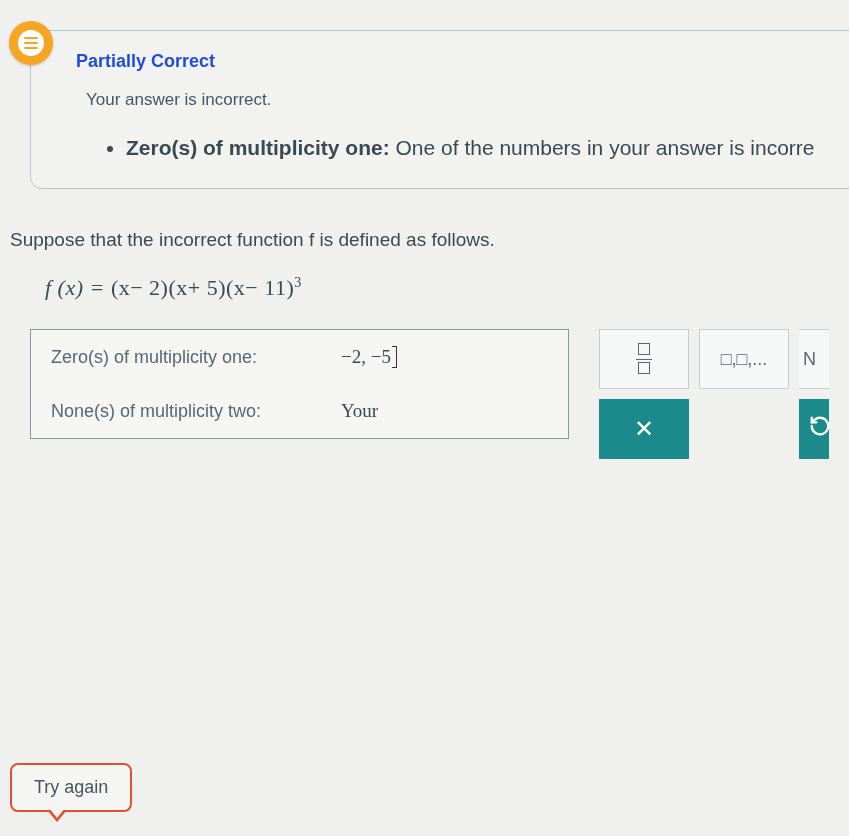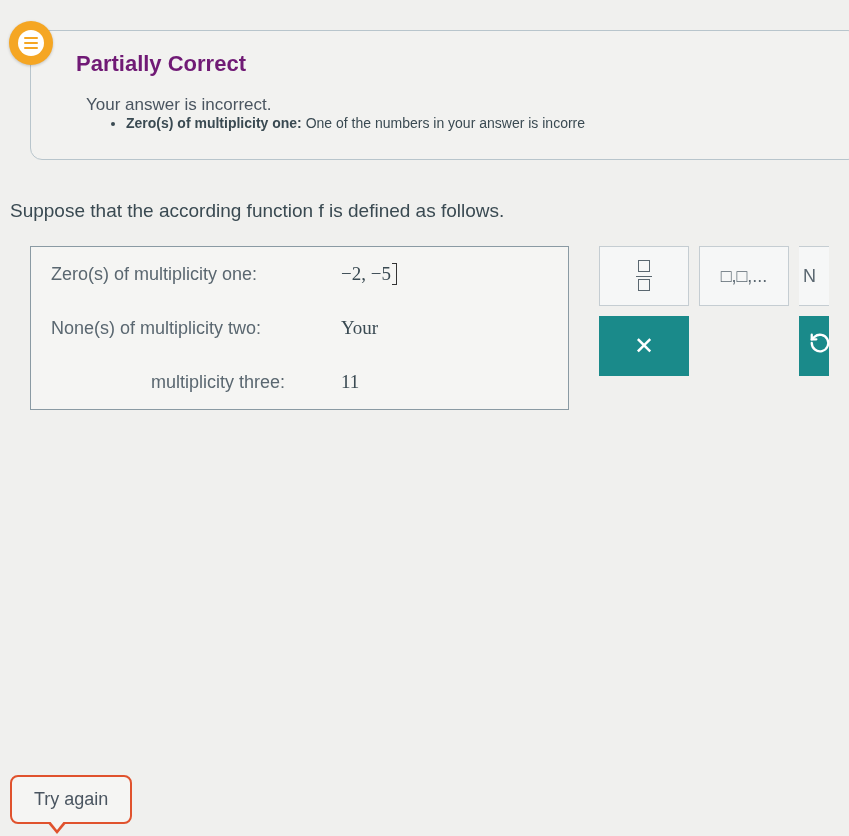--- a/index.html
+++ b/index.html
@@ -48,35 +48,35 @@
       flex-direction: column;
       gap: 3px;
     }
     .badge-lines span {
       width: 14px;
       height: 2px;
       background: #f5a623;
       border-radius: 1px;
     }
     .feedback-title {
-      font-size: 22px;
+      font-size: 18px;
       font-weight: 600;
-      color: #701a75;
+      color: #1d4ed8;
       margin-bottom: 18px;
     }
     .feedback-sub {
       font-size: 17px;
       color: #4a5560;
-      margin-bottom: 0;
+      margin-bottom: 26px;
       margin-left: 10px;
     }
     .feedback-list {
       list-style: disc;
       margin-left: 50px;
-      font-size: 14px;
+      font-size: 21px;
       color: #3a4a52;
       font-weight: 600;
     }
     .feedback-list li span { font-weight: 400; }
 
     .problem {
       margin: 40px 0 0 0;
       padding: 0 10px;
     }
     .problem-p {
@@ -182,21 +182,21 @@
     .box-glyph {
       display: inline-block;
       width: 12px;
       height: 12px;
       border: 1.5px solid #5a6770;
     }
 
     .try-again-wrap {
       position: absolute;
       left: 10px;
-      bottom: 12px;
+      bottom: 24px;
     }
     .try-again {
       border: 2px solid #e0522d;
       border-radius: 8px;
       background: #f5f5f3;
       padding: 12px 22px;
       font-size: 18px;
       color: #4a5560;
       position: relative;
       cursor: pointer;
@@ -239,35 +239,35 @@
   <div class="feedback-title">Partially Correct</div>
   <div class="feedback-sub">Your answer is incorrect.</div>
   <ul class="feedback-list">
     <li>
       <strong>Zero(s) of multiplicity one:</strong><span> One of the numbers in your answer is incorre</span>
     </li>
   </ul>
 </div>
 
 <div class="problem">
-  <p class="problem-p">Suppose that the according function f is defined as follows.</p>
+  <p class="problem-p">Suppose that the incorrect function f is defined as follows.</p>
+  <div class="equation">
+    <span>f (x) =</span>
+    <span class="n"><span>(x− 2)(x+ 5)(x− 11)</span><sup>3</sup></span>
+  </div>
 
   <div class="answer-area">
     <div class="answer-table">
       <div class="answer-row">
         <div class="answer-label">Zero(s) of multiplicity one:</div>
         <div class="answer-value"><span>−2, −5</span><span class="cursor-bracket"></span></div>
       </div>
       <div class="answer-row">
         <div class="answer-label">None(s) of multiplicity two:</div>
         <div class="answer-value">Your</div>
-      </div>
-      <div class="answer-row">
-        <div class="answer-label" style="padding-left:100px">multiplicity three:</div>
-        <div class="answer-value">11</div>
       </div>
     </div>
 
     <div class="toolbox">
       <div class="tool-btn">
         <span class="frac">
           <span class="num"><span class="box-glyph"></span></span>
           <span class="den"><span class="box-glyph"></span></span>
         </span>
       </div>

